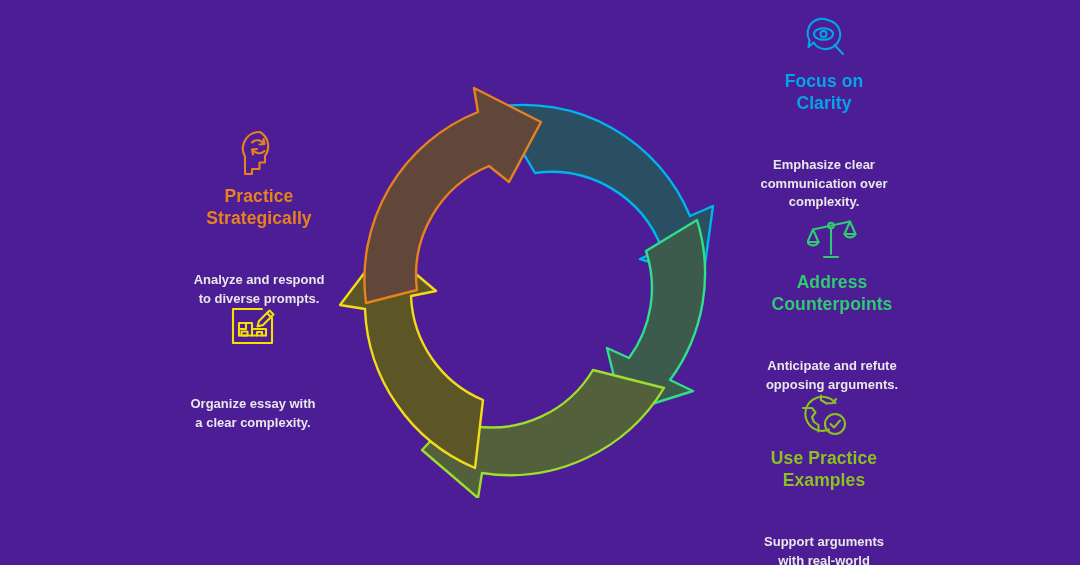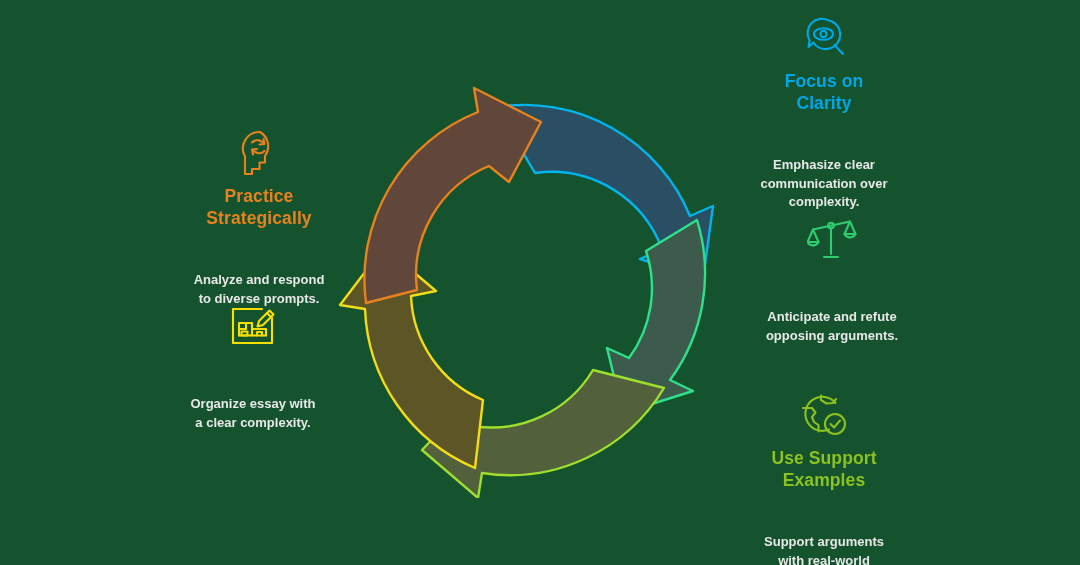--- a/index.html
+++ b/index.html
@@ -11,21 +11,21 @@
     width: 1080px;
     height: 565px;
     overflow: hidden;
     font-family: "Liberation Sans", sans-serif;
     position: relative;
   }
   #stage {
     position: relative;
     width: 1080px;
     height: 565px;
-    background: #14532d;
+    background: #4c1d95;
   }
 
   
   .item {
     position: absolute;
     width: 230px;
     text-align: center;
   }
   .item .icon-wrap {
     display: flex;
@@ -143,35 +143,37 @@
         <circle cx="24" cy="9.5" r="2.8"></circle>
         <line x1="24" y1="12.3" x2="24" y2="38"></line>
         <line x1="17" y1="41" x2="31" y2="41"></line>
         <line x1="6" y1="13.5" x2="43" y2="5.5"></line>
         <path d="M6 13.5 L0.5 26 A6.2 6.2 0 0 0 11.5 26 Z"></path>
         <line x1="0.5" y1="26" x2="11.5" y2="26"></line>
         <path d="M43 5.5 L37.5 18 A6.2 6.2 0 0 0 48.5 18 Z"></path>
         <line x1="37.5" y1="18" x2="48.5" y2="18"></line>
       </svg>
     </div>
+    <div class="title" style="color:#2ecc71">Address
+Counterpoints</div>
     <div class="desc">Anticipate and refute
 opposing arguments.</div>
   </div>
 
   <div class="item" id="item-examples">
     <div class="icon-wrap">
       <svg width="50" height="48" viewBox="0 0 50 48" fill="none" stroke="#8bc220" stroke-width="2.1" stroke-linecap="round" stroke-linejoin="round">
         <path d="M36.5 12 A17 17 0 1 0 30 38.5"></path>
         <path d="M4 17 L13 17 L16.5 21.5 L13 26 L15 31 L19.5 34 L19.5 40.5"></path>
         <path d="M22 4.5 L22 9 L27.5 12.5 L34 12 L37 8"></path>
         <circle cx="36" cy="33" r="10"></circle>
         <path d="M31.5 33 L35 36.5 L41 29.5"></path>
       </svg>
     </div>
-    <div class="title" style="color:#8bc220">Use Support
+    <div class="title" style="color:#8bc220">Use Practice
 Examples</div>
     <div class="desc">Support arguments
 with real-world
 evidence.</div>
   </div>
 
   <div class="item" id="item-practice">
     <div class="icon-wrap">
       <svg width="50" height="48" viewBox="0 0 50 48" fill="none" stroke="#e8821e" stroke-width="2.1" stroke-linecap="round" stroke-linejoin="round">
         <path d="M26 3 A16.5 16.5 0 0 0 11 27.5 L11 45 L18 45 L18 40 L25.5 40 L25.5 33.5

